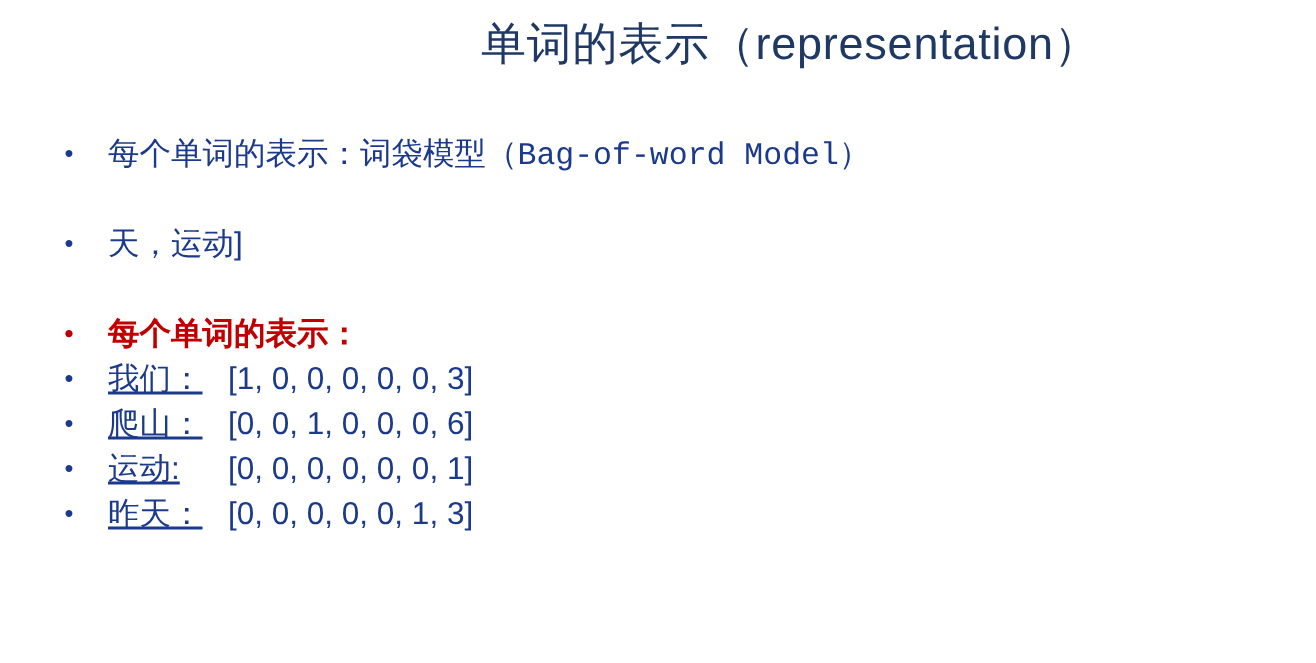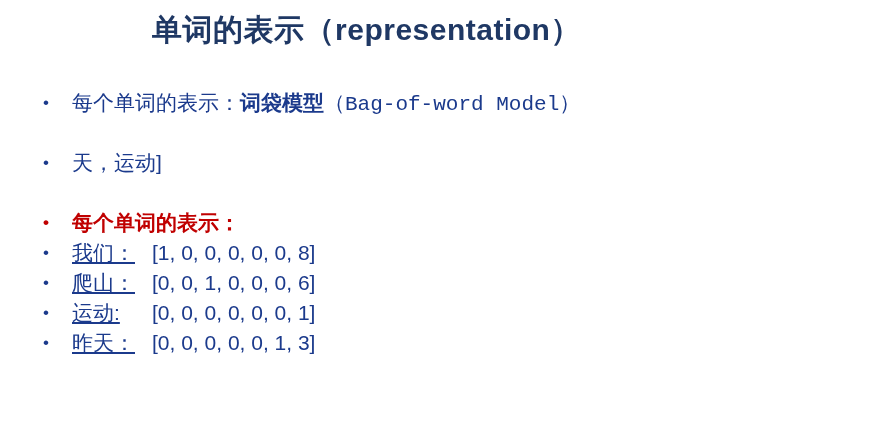--- a/index.html
+++ b/index.html
@@ -22,23 +22,23 @@
     height: 442px;
     box-sizing: border-box;
   }
 
   
   .slide-title {
     position: absolute;
     left: 0;
     top: 8px;
     width: 733px;
-    text-align: center;
+    text-align: right;
     font-size: 30px;
-    font-weight: bold;
+    font-weight: normal;
     color: #1F3864;
     letter-spacing: 0.5px;
     line-height: 44px;
     white-space: nowrap;
   }
 
   
   .body-area {
     position: absolute;
     left: 0;
@@ -70,21 +70,21 @@
   .block-1 { margin-bottom: 0; }
   .gap-sm  { height: 28px; }
   .gap-md  { height: 30px; }
 
   .text-line {
     display: block;
     white-space: normal;
   }
 
   .bold-seg {
-    font-weight: bold;
+    font-weight: normal;
   }
 
   .latin-seg {
     font-weight: normal;
     font-family: Liberation Mono, monospace;
   }
 
   
   .row-red {
     color: #C00000;
@@ -139,21 +139,21 @@
 
     <div class="gap-md"></div>
 
     <div class="bullet-row row-red">
       <span class="bullet-mark">•</span>
       <span class="text-line">每个单词的表示：</span>
     </div>
 
     <div class="bullet-row vec-row">
       <span class="bullet-mark">•</span>
-      <span class="vec-label">我们：</span><span class="vec-value">[1, 0, 0, 0, 0, 0, 8]</span>
+      <span class="vec-label">我们：</span><span class="vec-value">[1, 0, 0, 0, 0, 0, 3]</span>
     </div>
 
     <div class="bullet-row vec-row">
       <span class="bullet-mark">•</span>
       <span class="vec-label">爬山：</span><span class="vec-value">[0, 0, 1, 0, 0, 0, 6]</span>
     </div>
 
     <div class="bullet-row vec-row">
       <span class="bullet-mark">•</span>
       <span class="vec-label">运动:</span><span class="vec-value">[0, 0, 0, 0, 0, 0, 1]</span>

